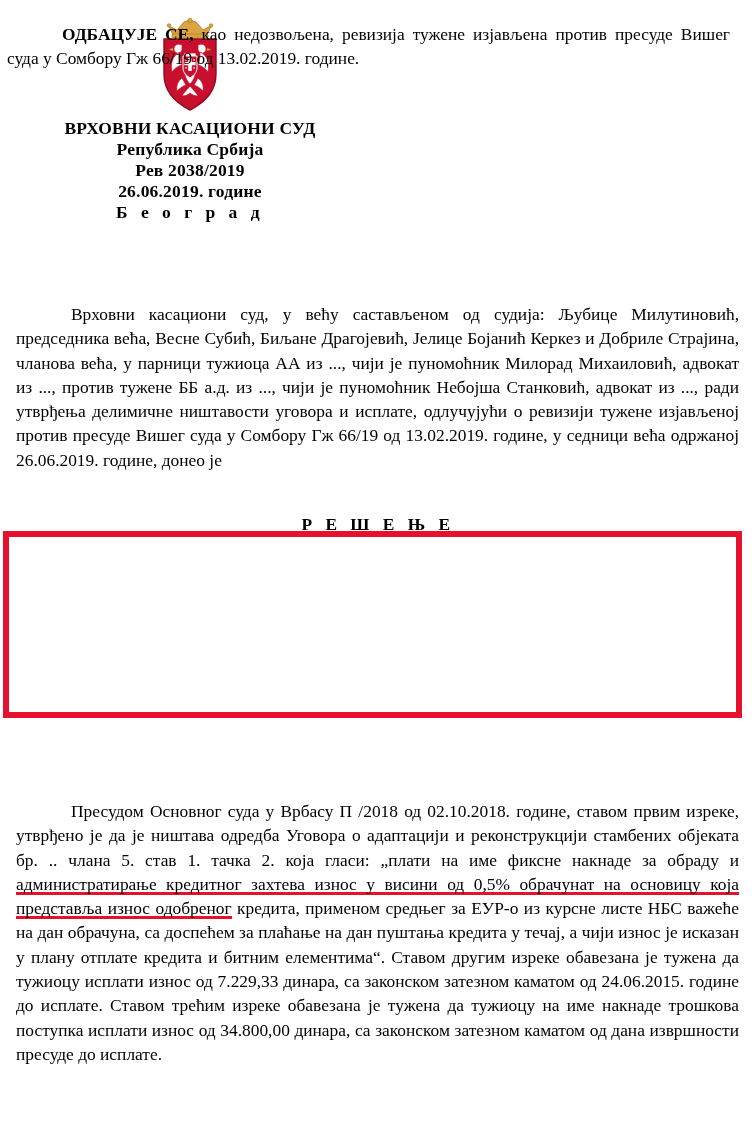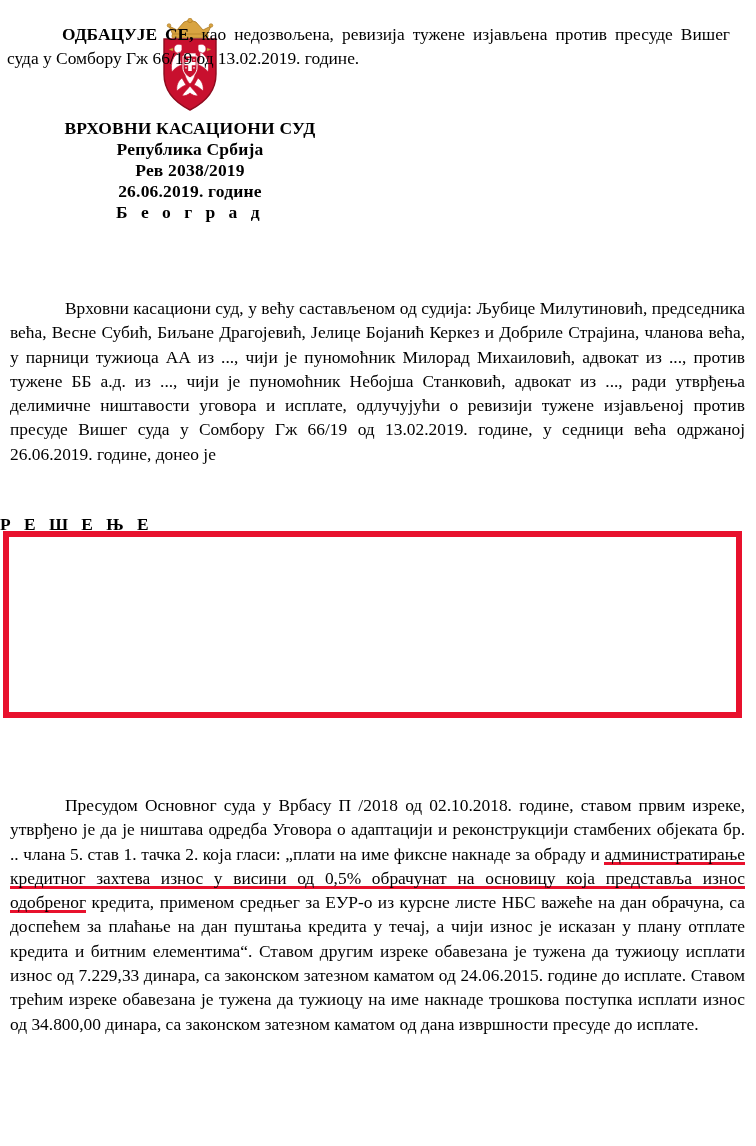--- a/index.html
+++ b/index.html
@@ -46,32 +46,32 @@
   .body-text {
     position: absolute;
     left: 10px;
     width: 735px;
     font-size: 17.4px;
     line-height: 24.3px;
     text-align: justify;
     text-justify: inter-word;
   }
   .body-text p {
-    margin: 0;
+    margin: 6px;
     text-indent: 55px;
   }
 
   #para-intro { top: 296px; }
 
   
   .section-heading {
     position: absolute;
     width: 756px;
     left: 0;
-    text-align: left;
+    text-align: center;
     font-weight: bold;
     font-size: 17.4px;
     letter-spacing: 4.5px;
   }
   #heading-resenje { top: 514px; }
   #heading-obrazlozenje { top: 747px; }
 
   
   .red-box {
     position: absolute;

